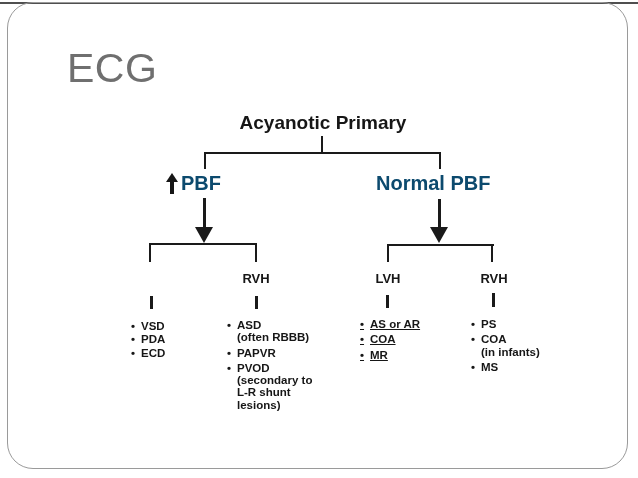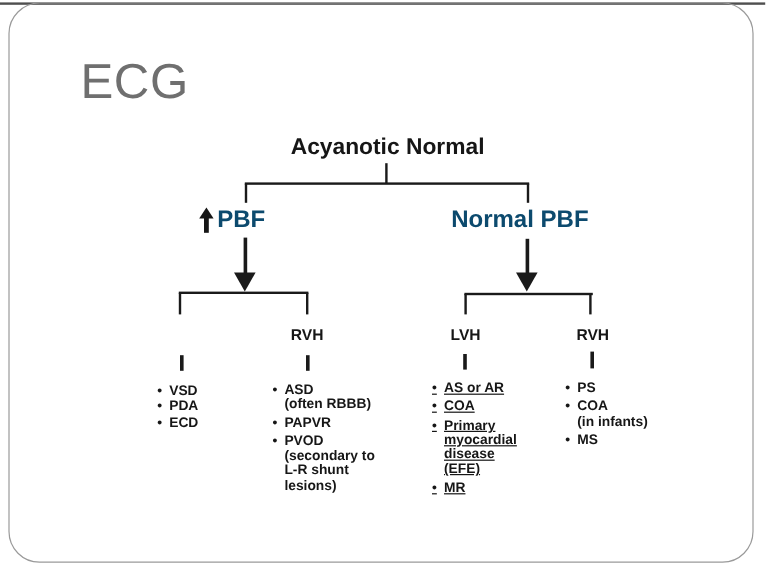--- a/index.html
+++ b/index.html
@@ -56,21 +56,21 @@
   <div class="top-edge-line"></div>
   <div class="frame"></div>
 
   <div class="slide-title">ECG</div>
 
   <div class="ink" style="left:321px; top:136px; width:2px; height:17px;"></div>
   <div class="ink" style="left:204px; top:152px; width:237px; height:2px;"></div>
   <div class="ink" style="left:204px; top:153px; width:2px; height:16px;"></div>
   <div class="ink" style="left:439px; top:153px; width:2px; height:16px;"></div>
 
-  <div class="root-label">Acyanotic Normal</div>
+  <div class="root-label">Acyanotic Primary</div>
 
   <div class="lvl1" style="left:166px; top:172px;">
     <span class="mini-arrow">
         <span class="head"></span>
         <span class="shaft"></span>
       </span>
     <span>PBF</span>
   </div>
   <div class="lvl1" style="left:376px; top:172px;">
     <span>Normal PBF</span>
@@ -158,29 +158,20 @@
       </div>
     <div class="item">
         <span class="dot"></span>
         <div>
           <div class="ln">COA</div>
         </div>
       </div>
     <div class="item">
         <span class="dot"></span>
         <div>
-      <div class="ln">Primary</div>
-      <div class="ln">myocardial</div>
-      <div class="ln">disease</div>
-      <div class="ln">(EFE)</div>
-    </div>
-      </div>
-    <div class="item">
-        <span class="dot"></span>
-        <div>
           <div class="ln">MR</div>
         </div>
       </div>
   </div>
 
   <div class="list" style="left:471px; top:318px;">
     <div class="item">
         <span class="dot"></span>
         <div>
           <div class="ln">PS</div>

